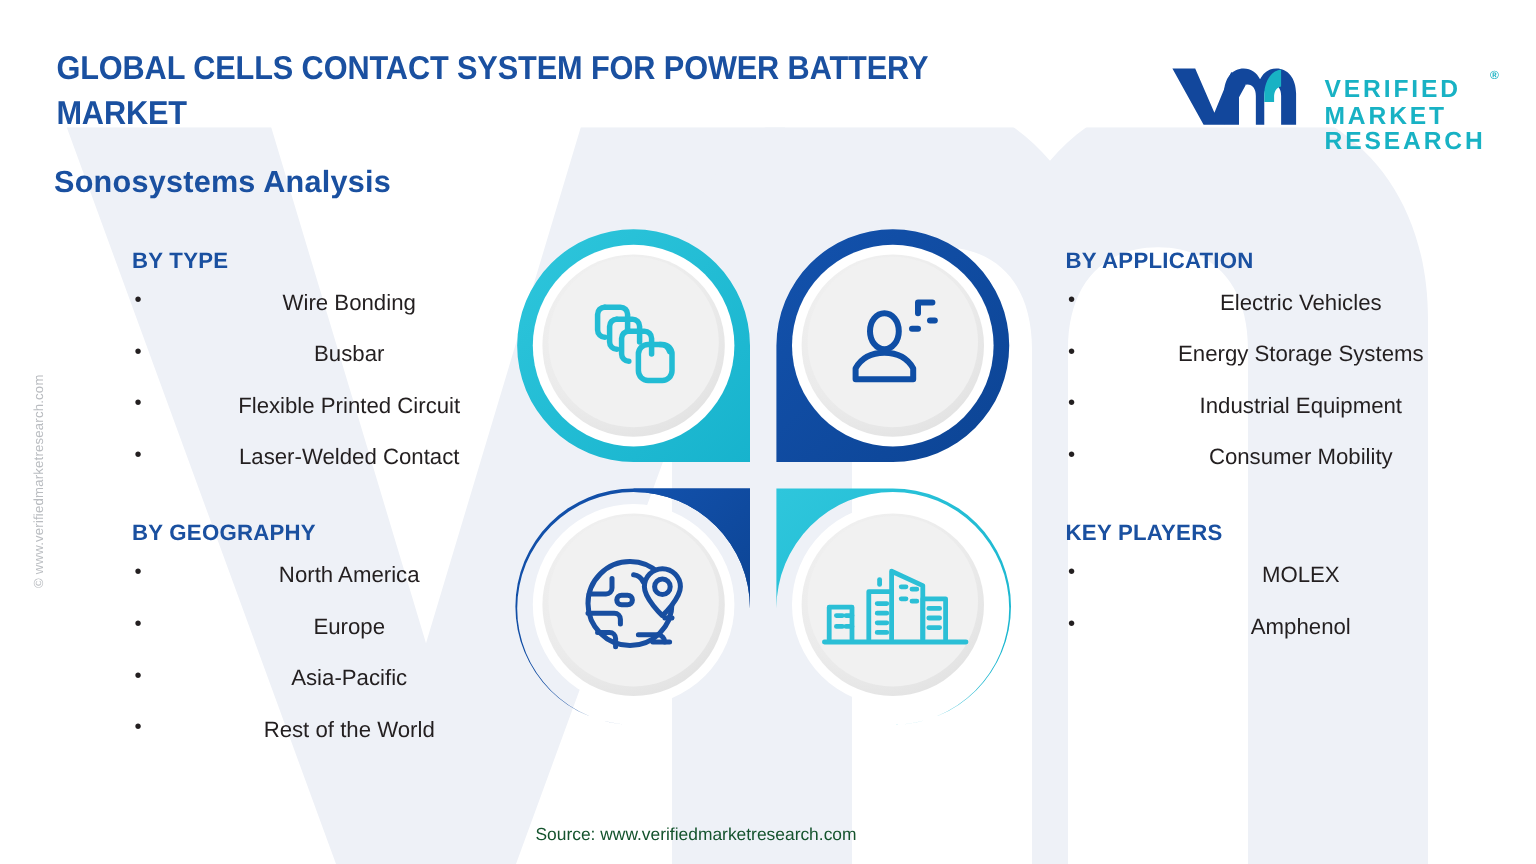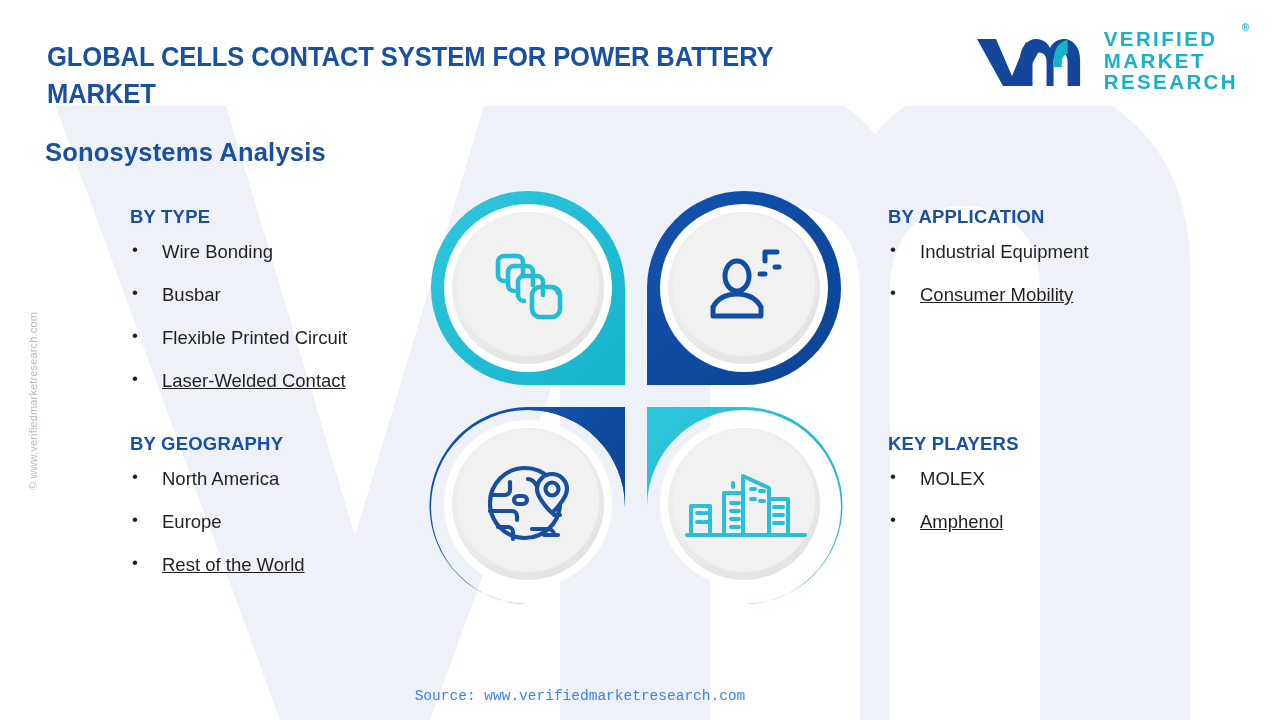--- a/index.html
+++ b/index.html
@@ -58,20 +58,21 @@
   }
   .logo-mark { width: 116px; height: 60px; display: block; }
   .logo-words {
     position: relative;
     color: #18b2c4;
     font-size: 20.5px;
     font-weight: 700;
     letter-spacing: 2.4px;
     line-height: 21.5px;
     text-align: left;
+    margin-top: 36px;
   }
   .logo-words span { display: block; white-space: nowrap; }
   .logo-reg {
     position: absolute;
     top: -5px;
     right: -11px;
     font-size: 10px;
     font-weight: 700;
     letter-spacing: 0;
     line-height: 10px;
@@ -103,49 +104,50 @@
     white-space: nowrap;
     z-index: 6;
     text-align: center;
   }
 
   
   .col {
     position: absolute;
     z-index: 5;
   }
-  .col-left  { left: 110px; width: 330px; margin-left: 20px; }
+  .col-left  { left: 110px; width: 330px; }
   .col-right { left: 888px; width: 360px; }
   .blk-type  { top: 206px; }
   .blk-geo   { top: 433px; }
 
   .sec-head {
     font-size: 18.5px;
     font-weight: 700;
     color: #1a50a0;
     letter-spacing: 0.2px;
     margin: 0 0 14px 0;
     font-family: "Liberation Sans Narrow", "Liberation Sans", sans-serif;
   }
   ul.items {
     list-style: none;
     margin: 0;
     padding: 0;
+    text-align: center;
   }
   ul.items li {
     position: relative;
     padding-left: 32px;
     font-size: 18.5px;
     line-height: 20px;
     color: #231f20;
     margin-bottom: 23px;
     white-space: nowrap;
     font-family: "Liberation Sans Narrow", "Liberation Sans", sans-serif;
   }
-  ul.items li:last-child { margin-bottom: 0; text-decoration: underline; }
+  ul.items li:last-child { margin-bottom: 0; }
   ul.items li::before {
     content: "\2022";
     position: absolute;
     left: 2px;
     top: -2px;
     font-size: 17px;
     color: #231f20;
   }
 
   
@@ -160,23 +162,23 @@
   .center-graphic svg { display: block; }
 
   
   .footer {
     position: absolute;
     left: 0;
     top: 688px;
     width: 1160px;
     text-align: center;
     font-size: 14.5px;
-    color: #3b82f6;
+    color: #14532d;
     z-index: 6;
-    font-family: Liberation Mono, monospace;
+    font-family: Liberation Sans, sans-serif;
   }
 </style>
 </head>
 <body>
 
 <div class="bg-wrap">
   <svg width="1280" height="614" viewBox="0 0 1280 614" xmlns="http://www.w3.org/2000/svg">
     <defs>
       <clipPath id="clipArea">
           <rect x="0" y="0" width="1280" height="614"></rect>
@@ -232,27 +234,30 @@
     <li>Flexible Printed Circuit</li>
     <li>Laser-Welded Contact</li>
   </ul>
 </div>
 
 <div class="col col-left blk-geo">
   <div class="sec-head">BY GEOGRAPHY</div>
   <ul class="items">
     <li>North America</li>
     <li>Europe</li>
+    <li>Asia-Pacific</li>
     <li>Rest of the World</li>
   </ul>
 </div>
 
 <div class="col col-right blk-type">
   <div class="sec-head">BY APPLICATION</div>
   <ul class="items">
+    <li>Electric Vehicles</li>
+    <li>Energy Storage Systems</li>
     <li>Industrial Equipment</li>
     <li>Consumer Mobility</li>
   </ul>
 </div>
 
 <div class="col col-right blk-geo">
   <div class="sec-head">KEY PLAYERS</div>
   <ul class="items">
     <li>MOLEX</li>
     <li>Amphenol</li>

